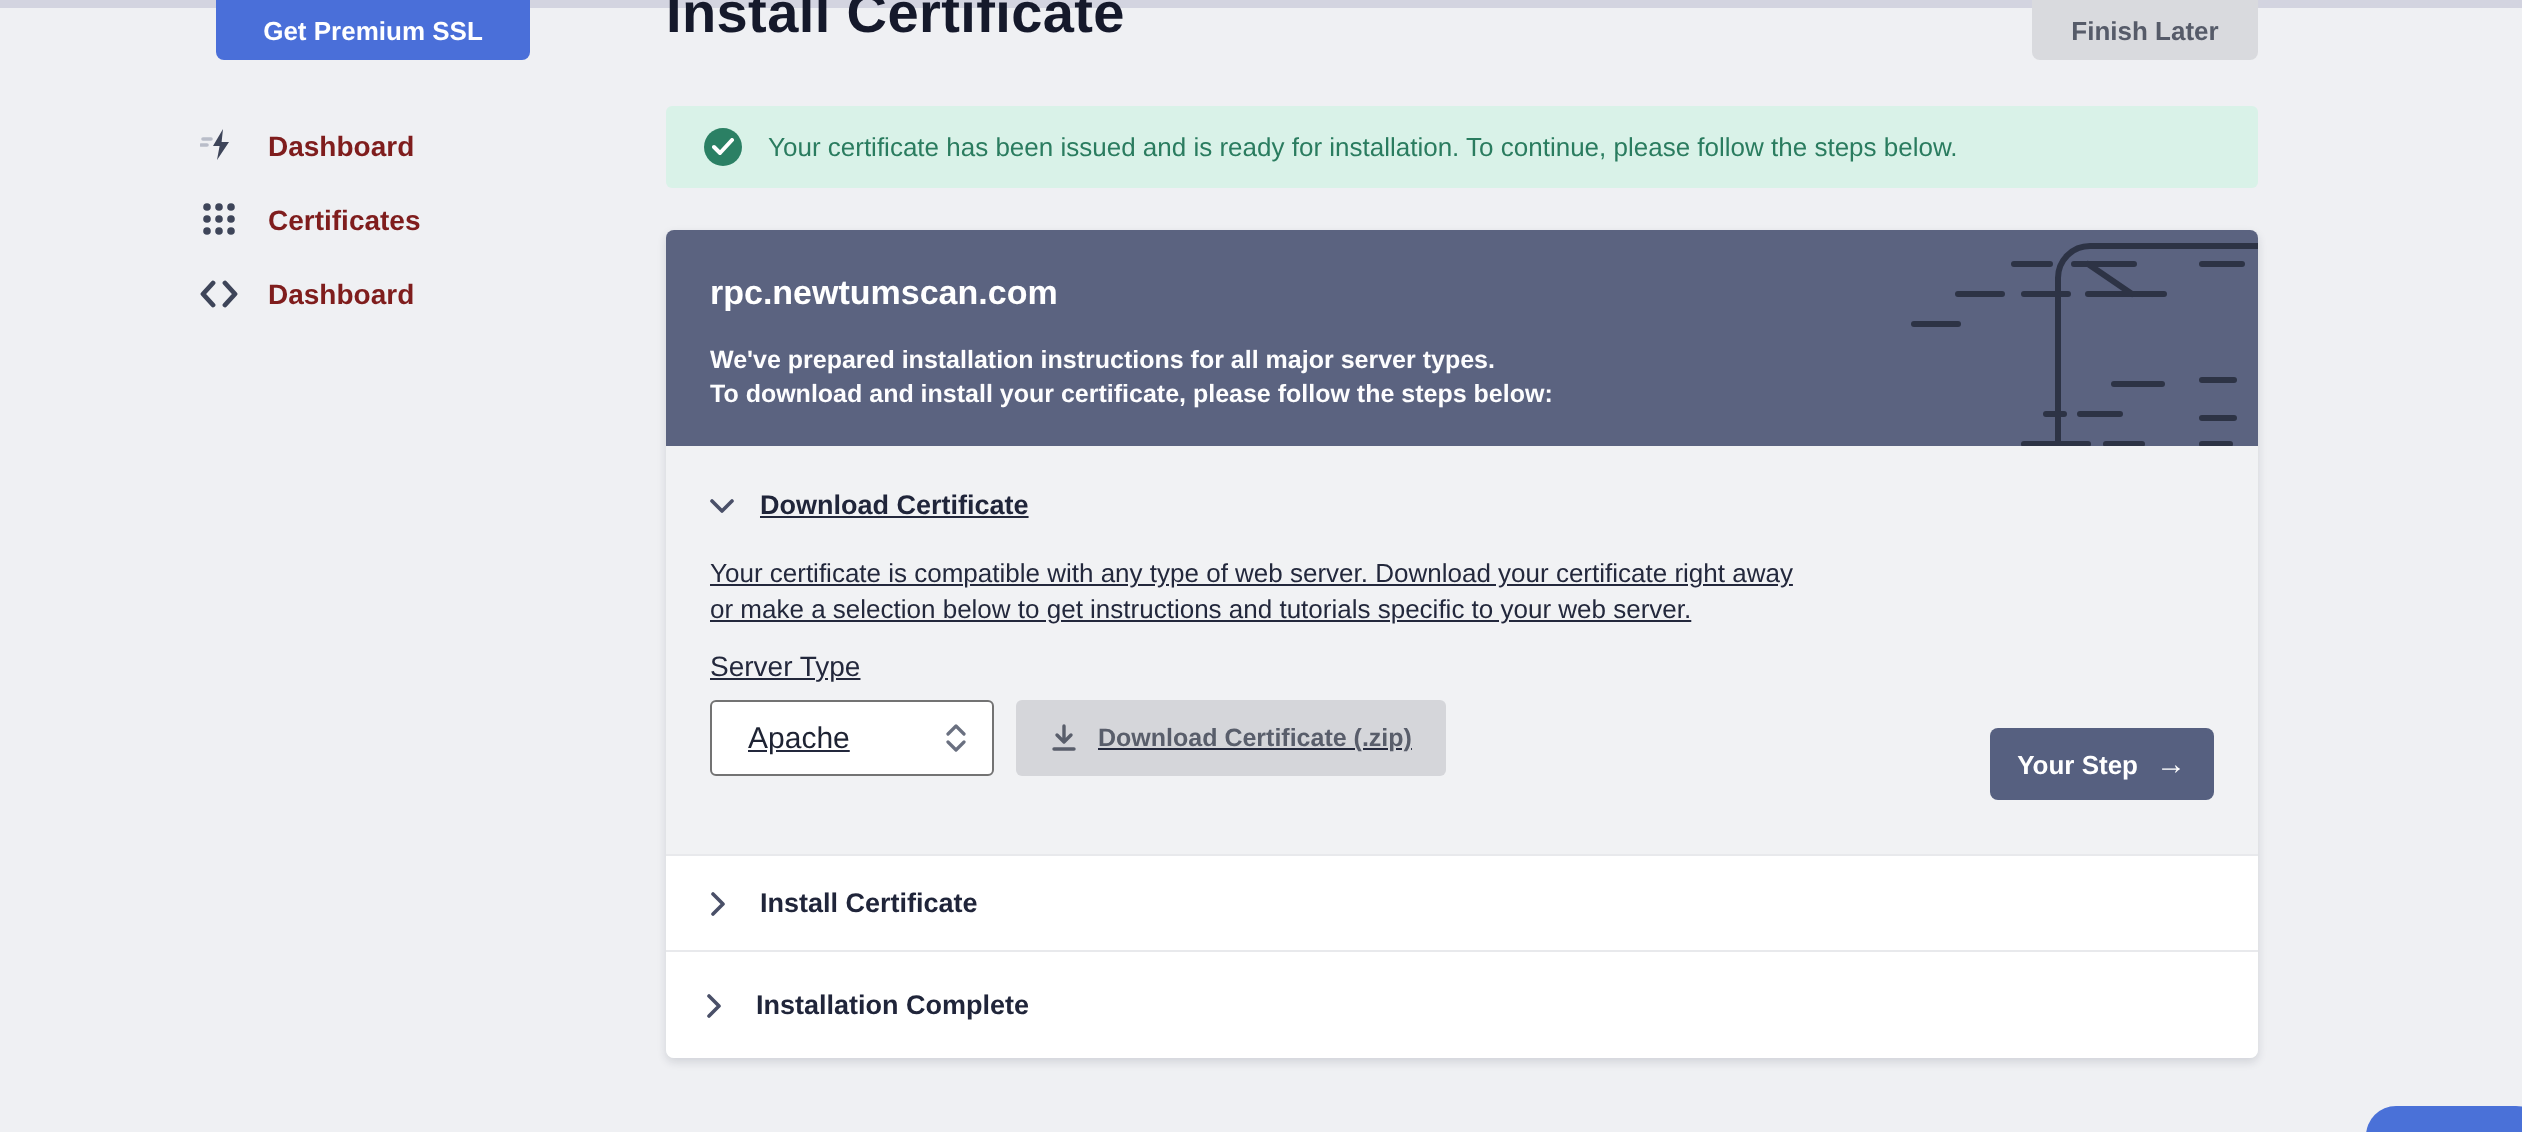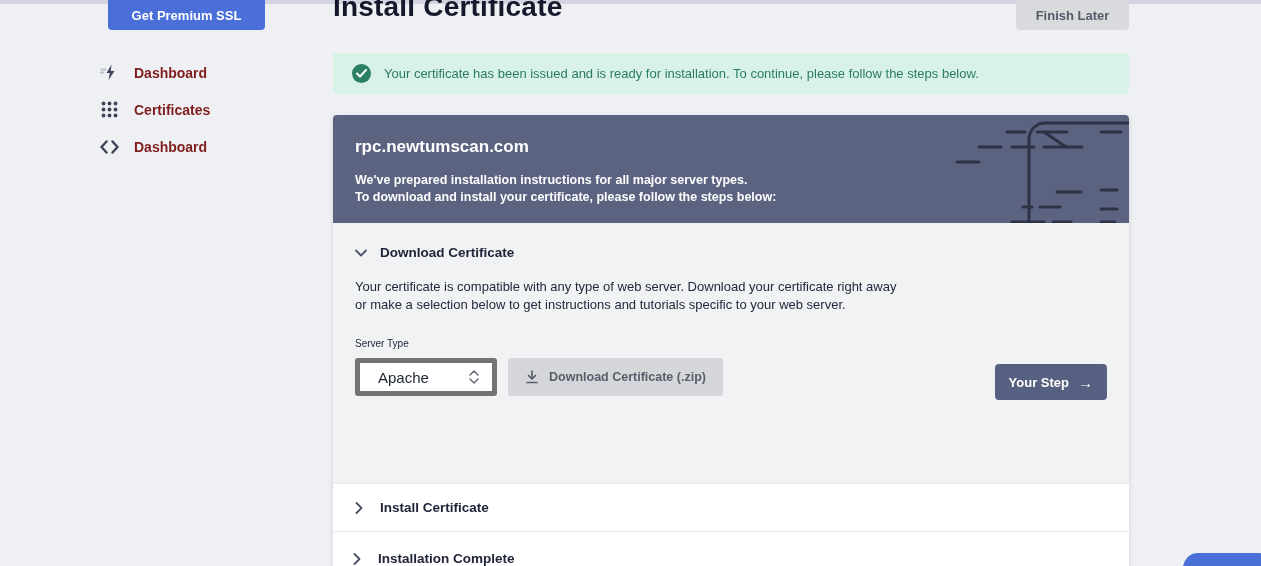--- a/index.html
+++ b/index.html
@@ -62,32 +62,32 @@
     border-radius: 4px; box-shadow: 0 2px 5px rgba(30,35,60,0.14);
   }
   .domain-panel {
     position: relative; height: 108px; background: #5b6380;
     border-radius: 4px 4px 0 0; padding: 22px 22px 0 22px; overflow: hidden;
   }
   .domain-panel .domain { font-size: 17px; font-weight: 700; color: #ffffff; margin-bottom: 15px; }
   .domain-panel .sub { font-size: 12.5px; font-weight: 700; color: #fdfdfe; line-height: 17px; }
   .panel-art { position: absolute; top: 0; right: 0; width: 200px; height: 108px; pointer-events: none; }
 
-  .section-expanded { background: #f1f2f4; padding: 0 22px; height: 260px; position: relative; }
+  .section-expanded { background: #f1f2f4; padding: 0 22px; height: 204px; position: relative; text-decoration: underline; }
   .step-header { display: flex; align-items: center; gap: 13px; padding-top: 22px; cursor: pointer; }
   .step-header .chev { color: #4a5068; display: flex; width: 12px; }
   .step-header .step-title { font-size: 13.5px; font-weight: 700; color: #20253a; }
   .section-expanded .desc {
     margin-top: 18px; max-width: 545px; font-size: 13px; line-height: 18px; color: #23283c;
   }
-  .server-type-label { margin-top: 24px; font-size: 10px; color: #23283c; }
+  .server-type-label { margin-top: 11px; font-size: 14px; color: #23283c; }
   .controls-row { display: flex; align-items: center; margin-top: 9px; }
   .select-box {
     width: 142px; height: 38px; background: #ffffff;
-    border: 5px solid #737373; border-radius: 3px;
+    border: 1px solid #737373; border-radius: 3px;
     display: flex; align-items: center; justify-content: space-between;
     padding: 0 13px 0 18px; cursor: pointer;
   }
   .select-box .val { font-size: 15px; color: #1e2333; }
   .select-box .updown { color: #6a7080; display: flex; flex-direction: column; gap: 2px; }
   .zip-btn {
     margin-left: 11px; height: 38px; background: #d5d6da; border: none; border-radius: 3px;
     display: flex; align-items: center; gap: 10px; padding: 0 17px; cursor: pointer;
     font-family: "Liberation Sans", sans-serif;
     font-size: 12.5px; font-weight: 700; color: #595e6b;

